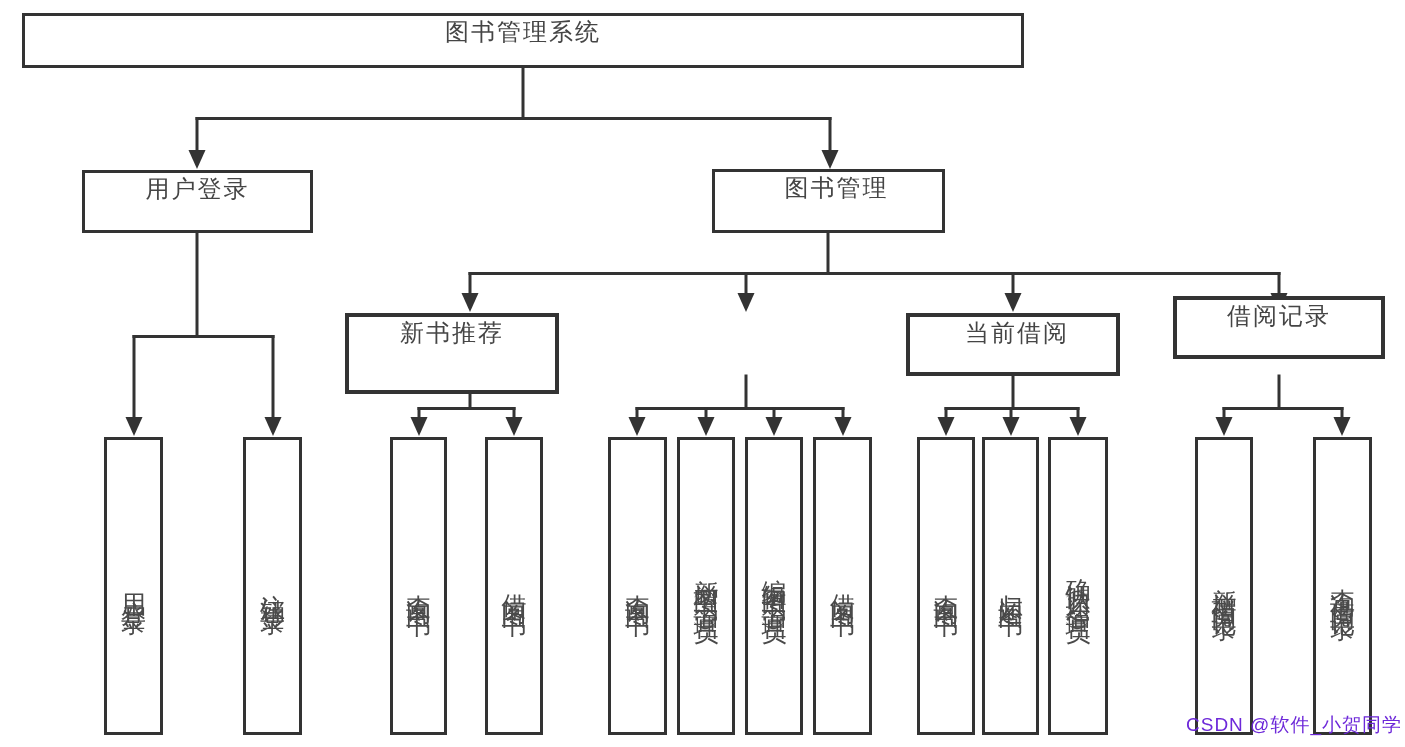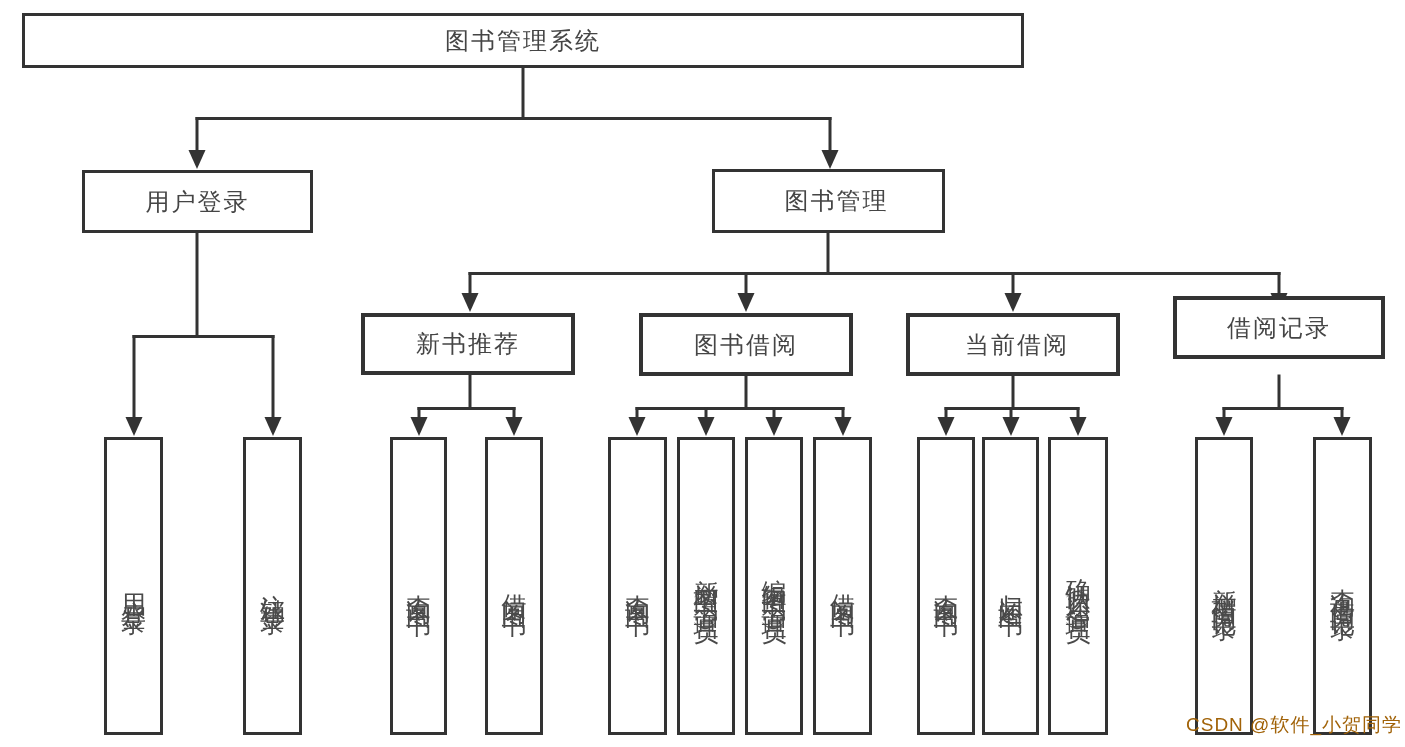--- a/index.html
+++ b/index.html
@@ -21,21 +21,20 @@
     top: 0;
     width: 1405px;
     height: 747px;
   }
   .hnode {
     position: absolute;
     box-sizing: border-box;
     border: 3px solid #333333;
     background: #ffffff;
     display: flex;
-    align-items: center;
     justify-content: center;
     font-size: 24px;
     letter-spacing: 2px;
     color: #454545;
     white-space: nowrap;
   }
   .hnode.lvl3 {
     border-width: 4px;
   }
   .vleaf {
@@ -56,21 +55,21 @@
     letter-spacing: 6px;
     color: #4a4a4a;
     line-height: 1;
     white-space: nowrap;
   }
   #watermark {
     position: absolute;
     left: 1186px;
     top: 712px;
     font-size: 19px;
-    color: #a16207;
+    color: #6d28d9;
     letter-spacing: 1px;
     white-space: nowrap;
   }
 </style>
 </head>
 <body>
 
 <div id="canvas">
 
   <svg id="connector-layer" viewBox="0 0 1405 747" xmlns="http://www.w3.org/2000/svg">
@@ -146,25 +145,22 @@
     <span>图书管理系统</span>
   </div>
 
   <div class="hnode" style="left:82px; top:170px; width:231px; height:63px;">
     <span>用户登录</span>
   </div>
   <div class="hnode" style="left:712px; top:169px; width:233px; height:64px;padding-left:16px;">
     <span>图书管理</span>
   </div>
 
-  <div class="hnode lvl3" style="left:361px; top:313px; width:214px; height:62px;">
+  <div class="hnode lvl3" style="left:345px; top:313px; width:214px; height:81px;">
     <span>新书推荐</span>
-  </div>
-  <div class="hnode lvl3" style="left:639px; top:313px; width:214px; height:63px;">
-    <span>图书借阅</span>
   </div>
   <div class="hnode lvl3" style="left:906px; top:313px; width:214px; height:63px;padding-left:8px;">
     <span>当前借阅</span>
   </div>
   <div class="hnode lvl3" style="left:1173px; top:296px; width:212px; height:63px;">
     <span>借阅记录</span>
   </div>
 
   <div class="vleaf" style="left:104px; width:59px;">
     <span class="vtext">用户登录</span>

